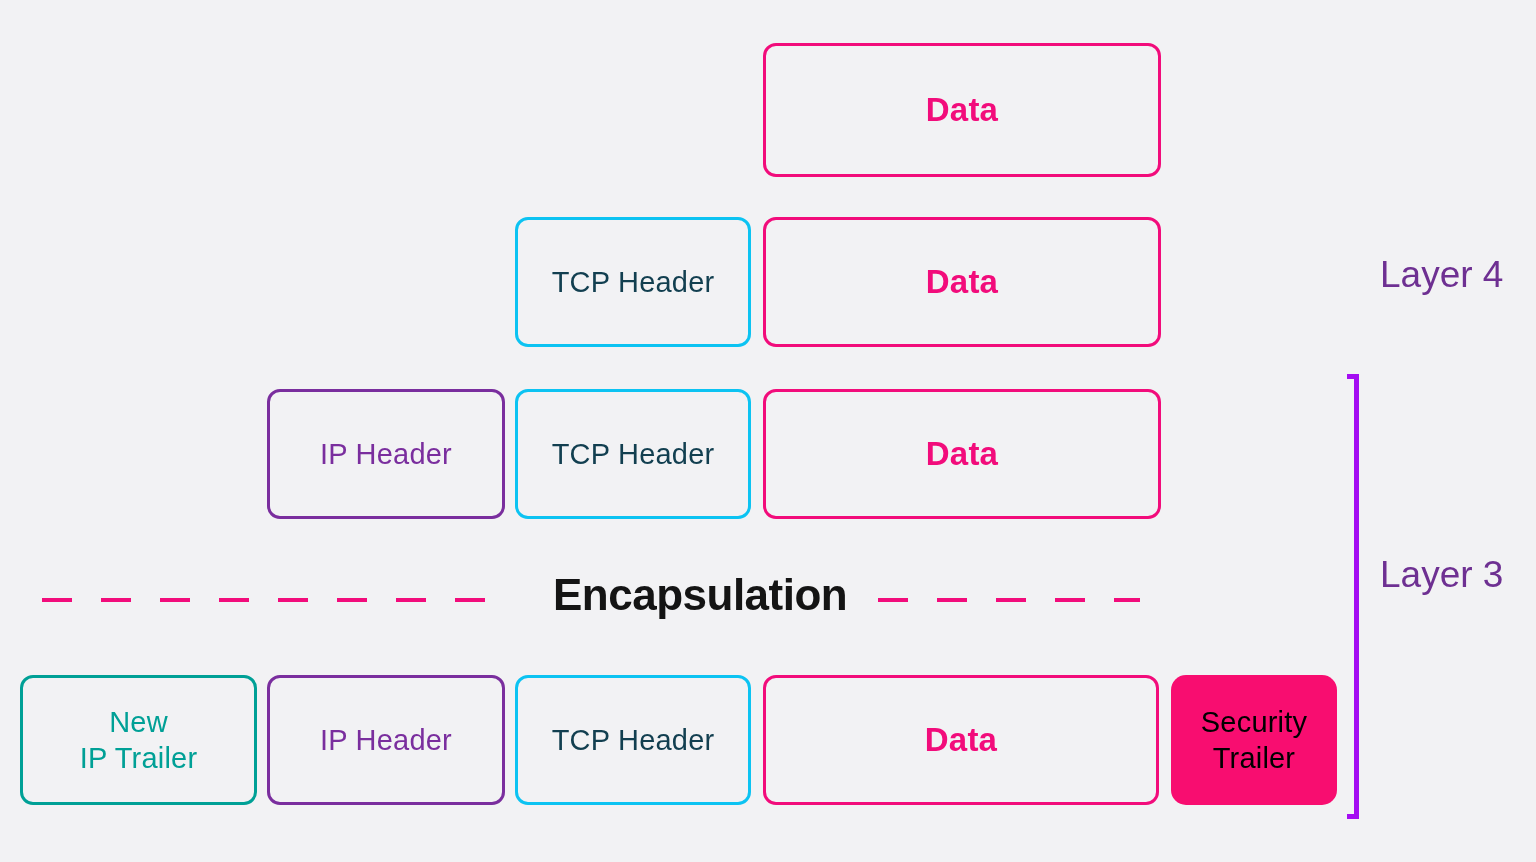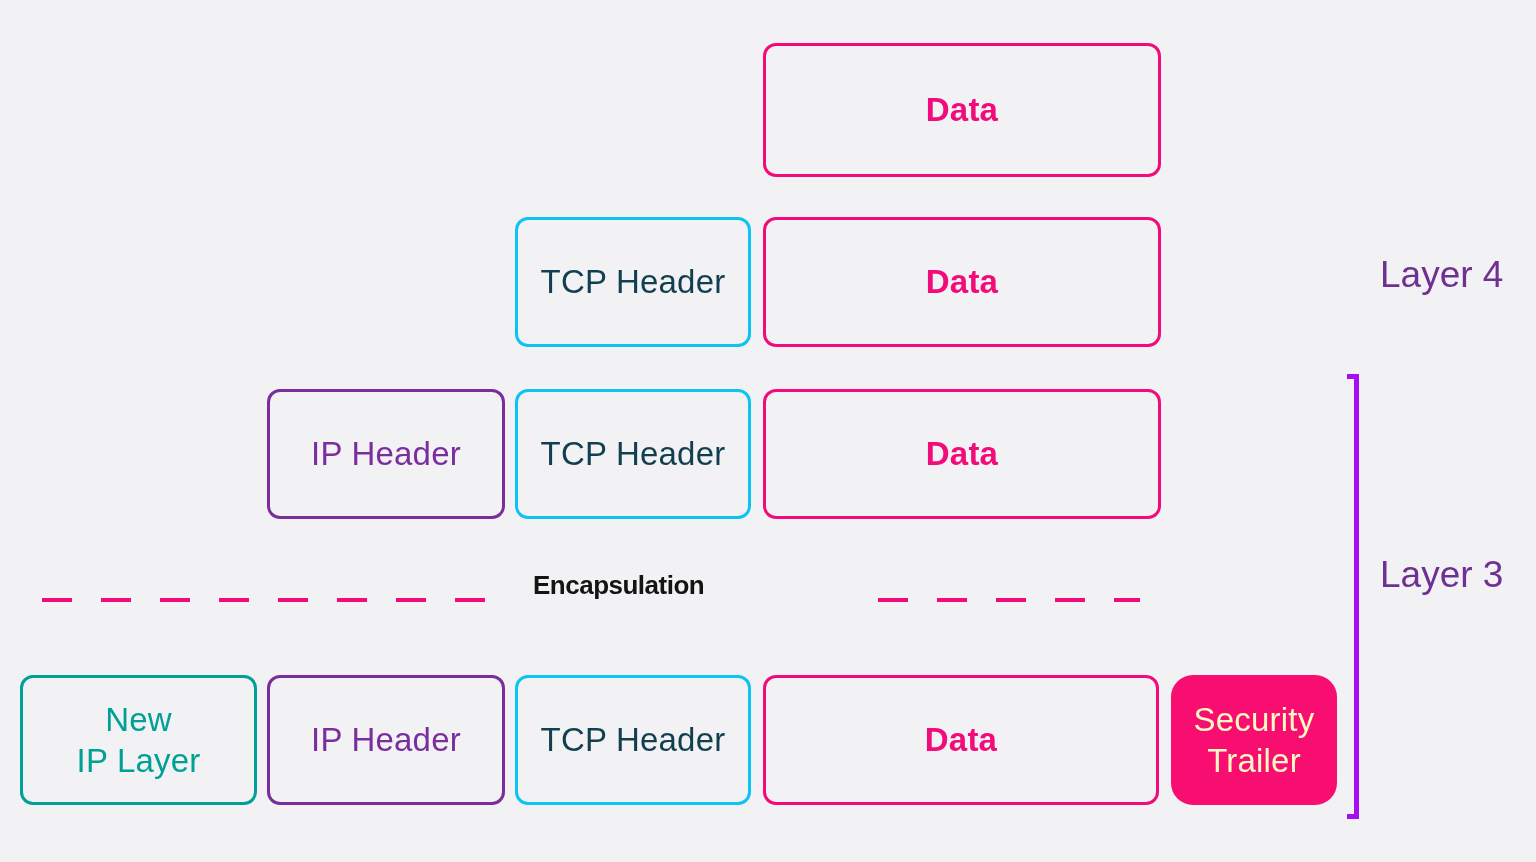--- a/index.html
+++ b/index.html
@@ -21,21 +21,21 @@
     position: absolute;
     box-sizing: border-box;
     border: 3px solid;
     border-radius: 13px;
     display: flex;
     align-items: center;
     justify-content: center;
     text-align: center;
   }
   .box-label {
-    font-size: 33px;
+    font-size: 29px;
     font-weight: 500;
     white-space: pre-line;
     line-height: 1.25;
     letter-spacing: 0.2px;
   }
   .box.data {
     border-color: var(--pink, #F20C7B);
     color: var(--pink, #F20C7B);
   }
   .box.data .box-label {
@@ -50,39 +50,39 @@
     border-color: var(--purple, #7A2E9E);
     color: var(--purple, #7A2E9E);
   }
   .box.new-ip {
     border-color: var(--teal, #00A096);
     color: var(--teal, #00A096);
   }
   .box.security {
     border: none;
     background: var(--pink-fill, #F80D70);
-    color: #fef9c3;
-    border-radius: 22px;
+    color: #000000;
+    border-radius: 15px;
   }
   .dash-line {
     position: absolute;
     height: 4px;
     background: repeating-linear-gradient(
       to right,
       var(--pink, #F20C7B) 0px,
       var(--pink, #F20C7B) 30px,
       transparent 30px,
       transparent 59px
     );
   }
   .encap-label {
     position: absolute;
-    left: 533px;
+    left: 553px;
     top: 570px;
-    font-size: 26px;
+    font-size: 44px;
     font-weight: 700;
     letter-spacing: -0.5px;
     color: var(--encapsulation-text, #141414);
   }
   .layer-label {
     position: absolute;
     font-size: 37px;
     font-weight: 500;
     color: var(--layer-label, #6E3092);
     white-space: nowrap;
@@ -127,21 +127,21 @@
   <div class="box data" style="left:763px; top:389px; width:398px; height:130px;">
     <span class="box-label">Data</span>
   </div>
 
   <div class="dash-line" style="left:42px; top:598px; width:444px;"></div>
   <div class="encap-label">Encapsulation</div>
   <div class="dash-line" style="left:878px; top:598px; width:262px;"></div>
 
   <div class="box new-ip" style="left:20px; top:675px; width:237px; height:130px;">
     <span class="box-label">New
-IP Layer</span>
+IP Trailer</span>
   </div>
   <div class="box ip" style="left:267px; top:675px; width:238px; height:130px;">
     <span class="box-label">IP Header</span>
   </div>
   <div class="box tcp" style="left:515px; top:675px; width:236px; height:130px;">
     <span class="box-label">TCP Header</span>
   </div>
   <div class="box data" style="left:763px; top:675px; width:396px; height:130px;">
     <span class="box-label">Data</span>
   </div>

